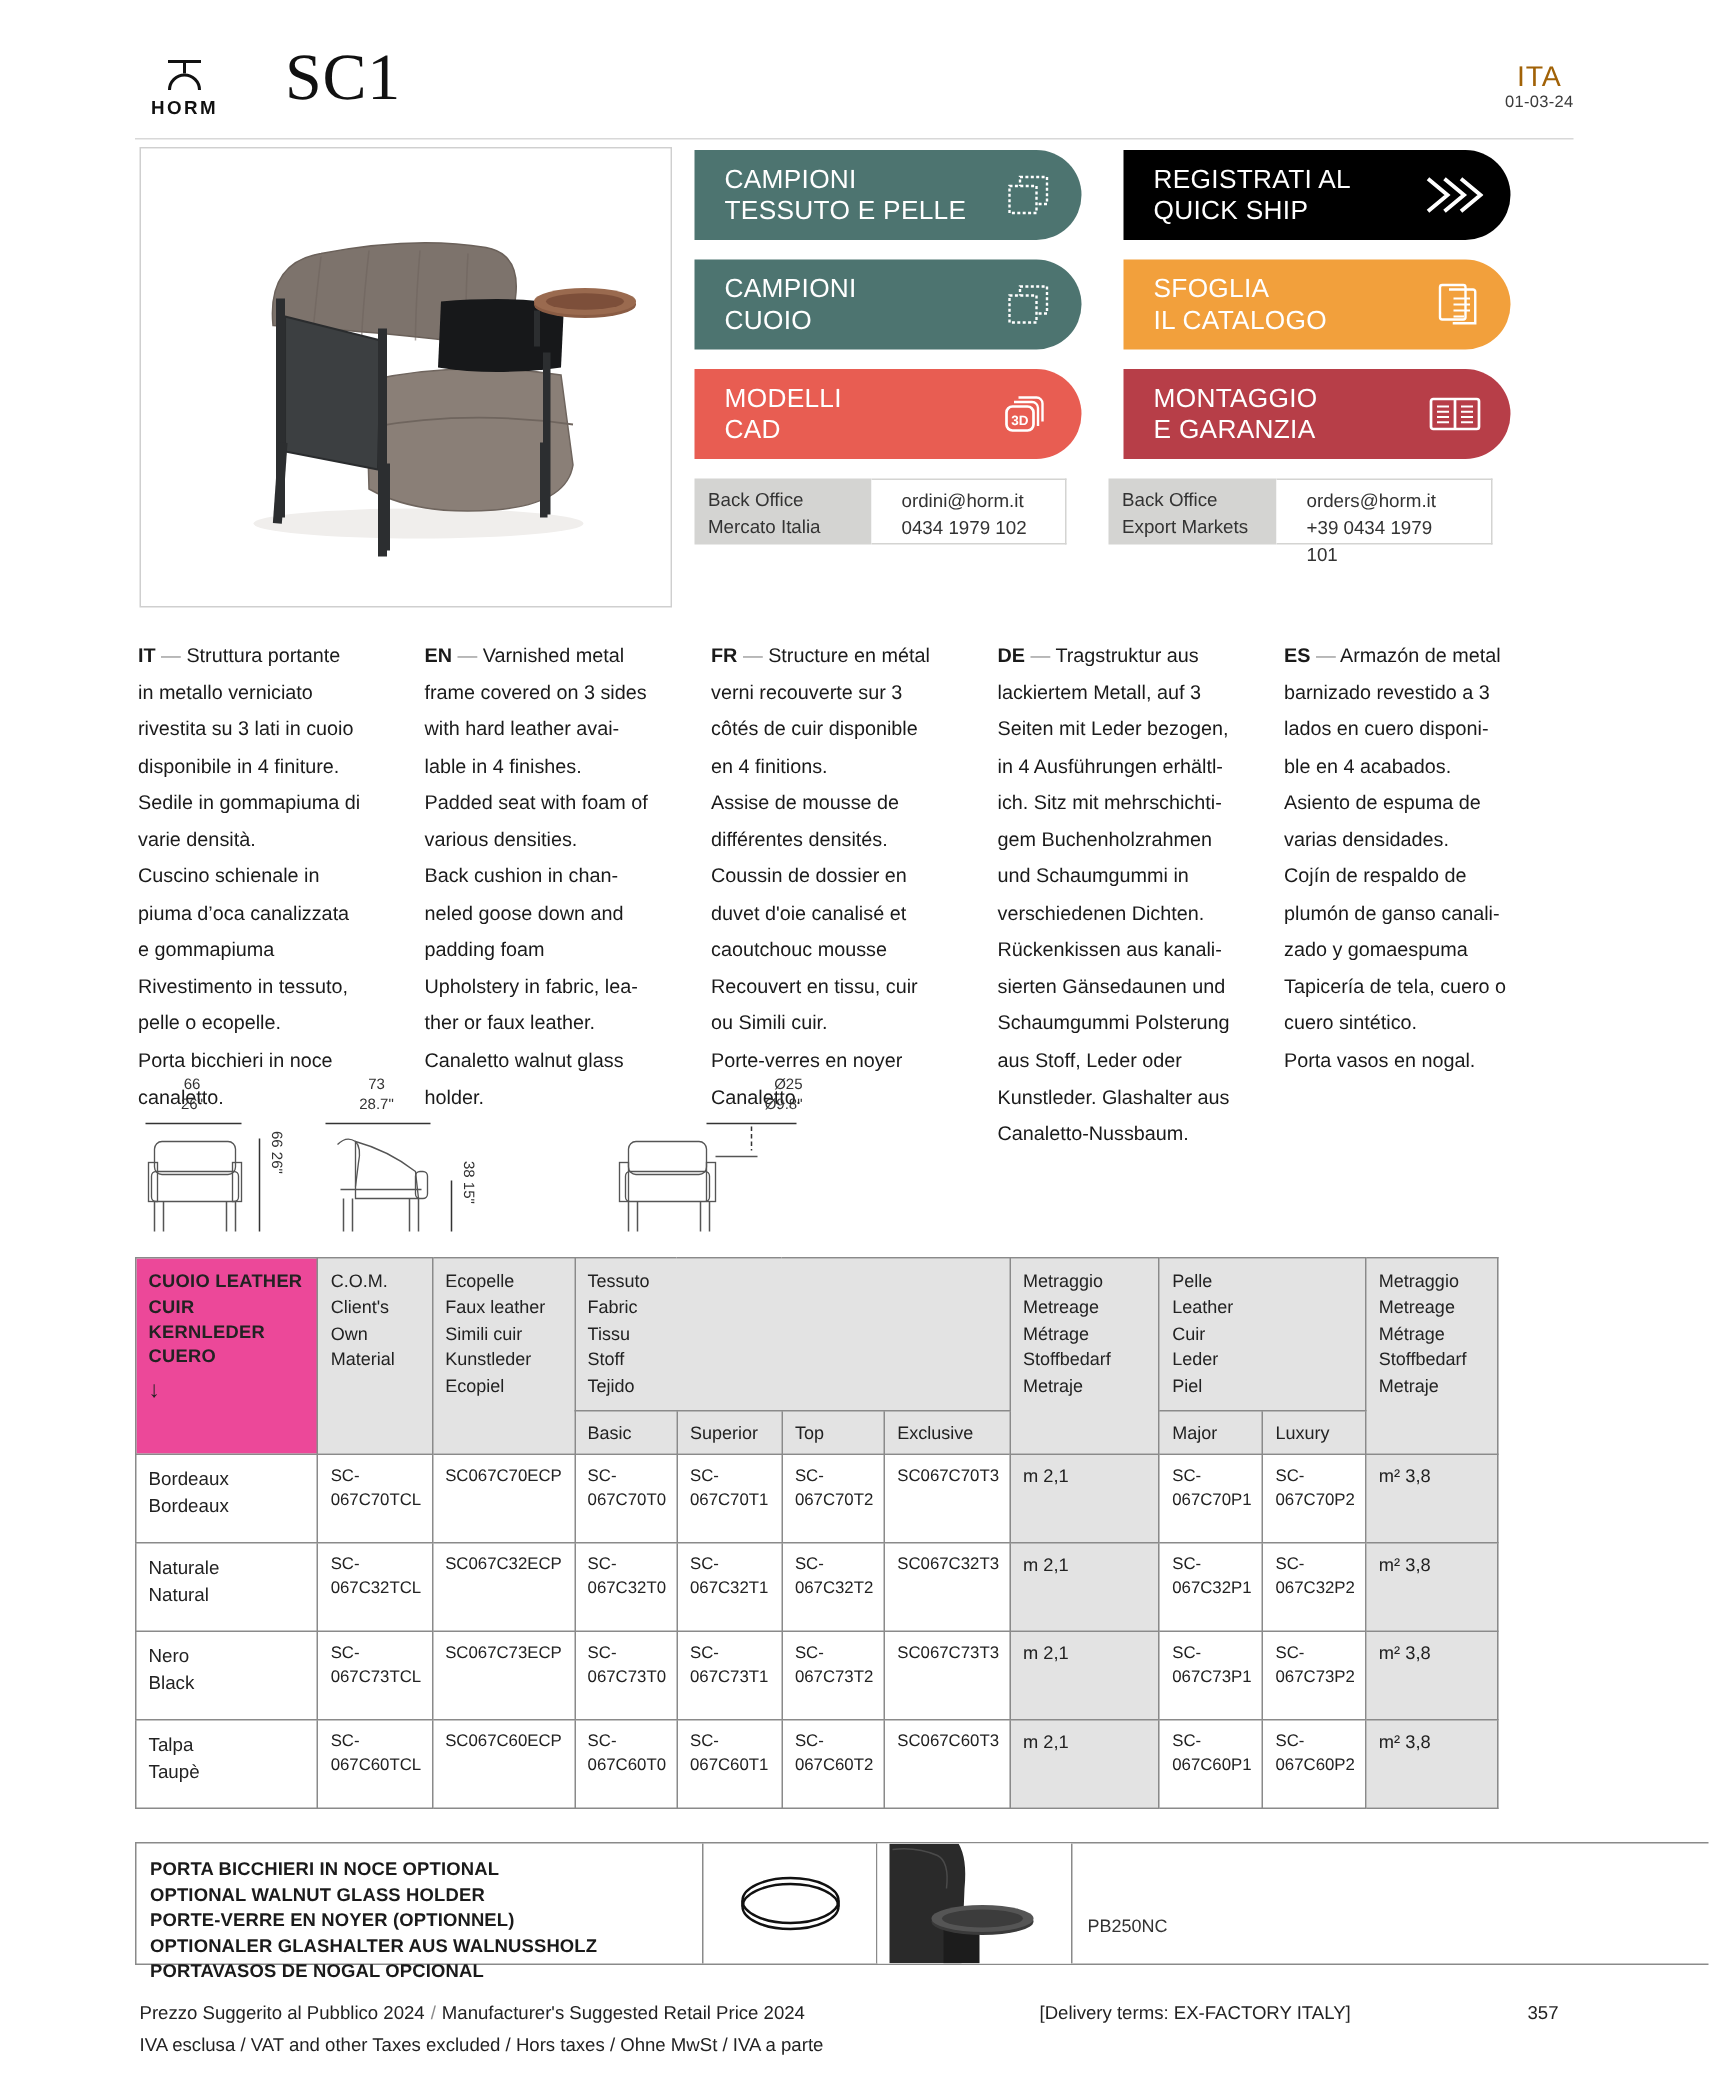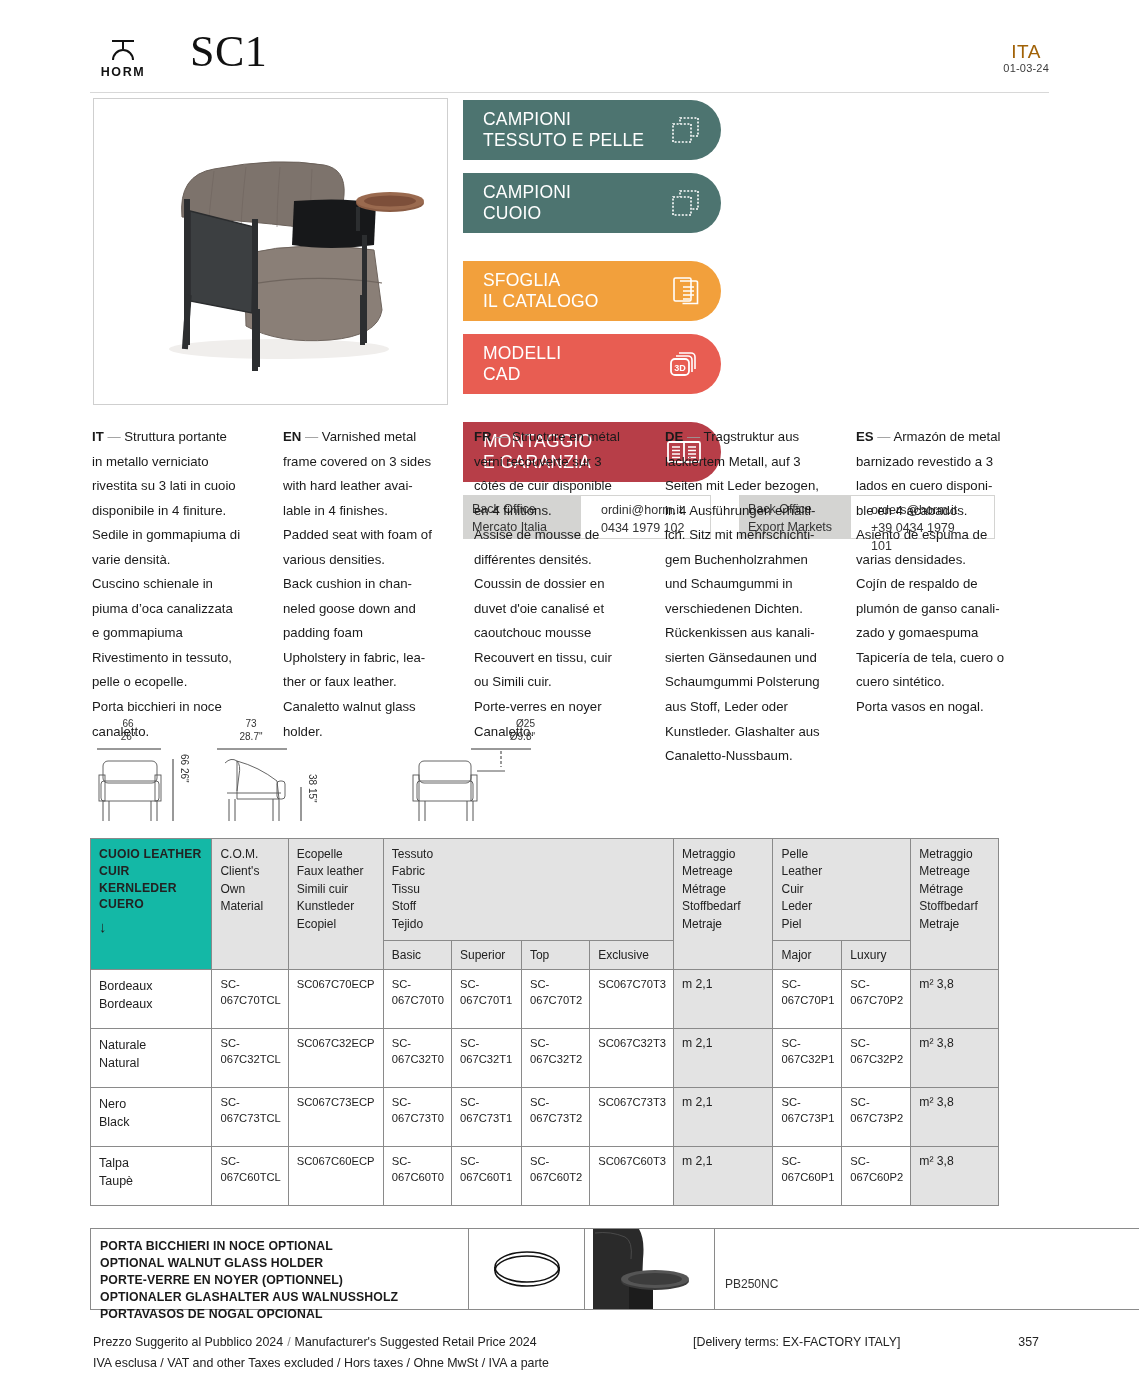--- a/index.html
+++ b/index.html
@@ -35,21 +35,21 @@
   }
 
   
   .product-photo {
     position: absolute; left: 93px; top: 98px; width: 355px; height: 307px;
     border: 1px solid #cfcfcf; background: #fff; overflow: hidden;
   }
 
   
   .actions { position: absolute; left: 463px; top: 100px; width: 586px; }
-  .btn-row { display: flex; gap: 28px; margin-bottom: 13px; flex-direction: column; }
+  .btn-row { display: flex; gap: 28px; margin-bottom: 13px; }
   .btn {
     width: 258px; height: 60px; border-radius: 0 30px 30px 0;
     display: flex; align-items: center; justify-content: space-between;
     padding: 0 18px 0 20px; color: #fff; position: relative;
   }
   .btn .btn-label {
     font-size: 17.5px; line-height: 1.18; letter-spacing: 0.2px; white-space: pre-line;
   }
   .btn .btn-icon { flex: 0 0 auto; display: flex; align-items: center; }
   .btn.teal { background: #4d7470; }
@@ -95,21 +95,21 @@
   
   .spec-table {
     position: absolute; left: 90px; top: 838px; width: 909px;
     border-collapse: collapse; font-size: 11.4px; color: #222;
   }
   .spec-table td, .spec-table th {
     border: 1px solid #8a8a8a; vertical-align: top; padding: 7px 7px 7px 8px;
     text-align: left; font-weight: normal;
   }
   .spec-table .hdr { background: #e3e3e3; }
-  .spec-table .hdr-white { background: #14b8a6; }
+  .spec-table .hdr-white { background: #ec4899; }
   .spec-table .hdr-title { font-size: 12px; line-height: 1.45; white-space: pre-line; }
   .cuoio-head { font-weight: 700; font-size: 12.2px; line-height: 1.38; letter-spacing: 0.2px; }
   .arrow-down { font-size: 15px; line-height: 1; margin-top: 6px; display: block; }
   .sub-hdr { background: #e3e3e3; font-size: 12px; padding: 6px 8px; }
   .color-name { font-size: 12.5px; line-height: 1.45; white-space: pre-line; padding-top: 9px; }
   .code-cell { font-size: 11.2px; line-height: 1.42; white-space: pre-line; padding-top: 11px; }
   .code-mid { padding-top: 20px; }
   .metre-cell {
     background: #e3e3e3; font-weight: 700; font-size: 12.2px;
     vertical-align: bottom; padding-bottom: 7px;
@@ -200,20 +200,29 @@
 <div class="actions">
 
   <div class="btn-row">
     <div class="btn teal">
       <span class="btn-label">CAMPIONI
 TESSUTO E PELLE</span>
       <span class="btn-icon">
         <svg width="34" height="34" viewBox="0 0 34 34">
           <rect x="11" y="5" width="18" height="18" fill="none" stroke="#fff" stroke-width="1.6" stroke-dasharray="2 1.6"></rect>
           <rect x="4" y="11" width="18" height="18" fill="#4d7470" stroke="#fff" stroke-width="1.6" stroke-dasharray="2 1.6"></rect>
+        </svg>
+      </span>
+    </div>
+    <div class="btn black">
+      <span class="btn-label">REGISTRATI AL
+QUICK SHIP</span>
+      <span class="btn-icon">
+        <svg width="40" height="30" viewBox="0 0 40 30">
+          <path d="M4 5 L16 15 L4 25 M15 5 L27 15 L15 25 M26 5 L38 15 L26 25" fill="none" stroke="#fff" stroke-width="2.6" stroke-linecap="square"></path>
         </svg>
       </span>
     </div>
   </div>
 
   <div class="btn-row">
     <div class="btn teal">
       <span class="btn-label">CAMPIONI
 CUOIO</span>
       <span class="btn-icon">

